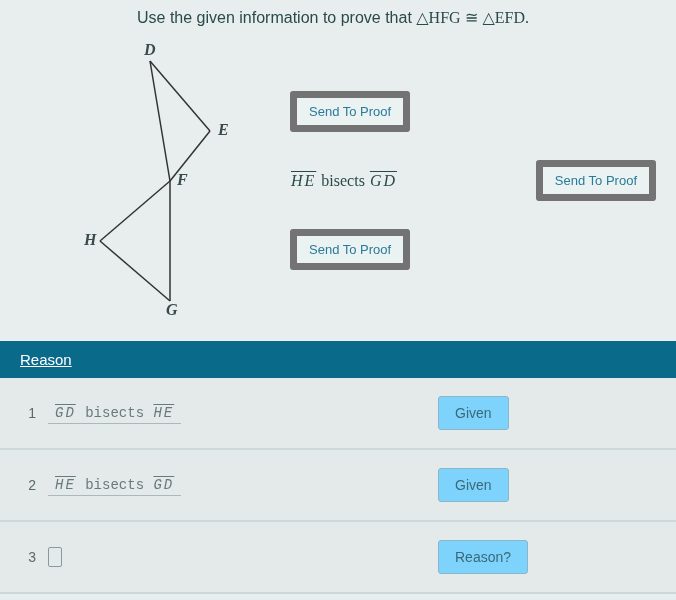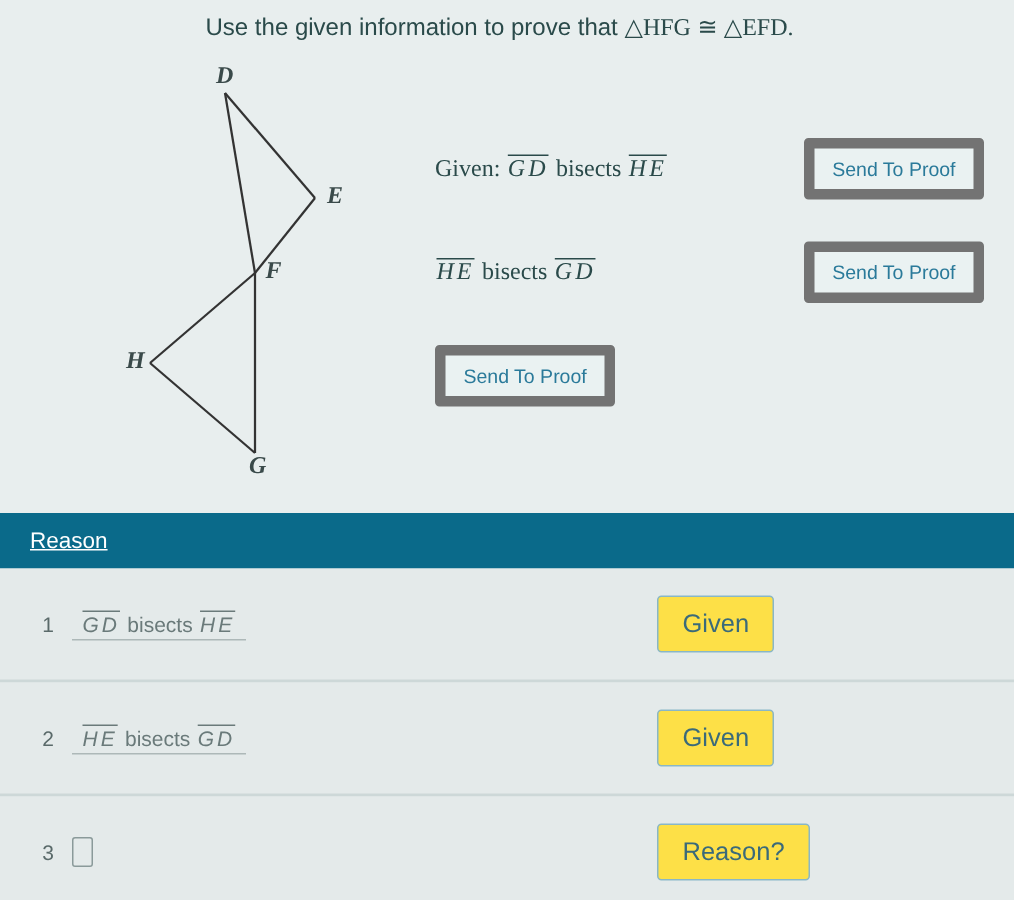--- a/index.html
+++ b/index.html
@@ -101,29 +101,29 @@
     flex: 0 0 390px;
     color: #6a7a7a;
     font-size: 14px;
     display: flex;
     align-items: center;
     gap: 8px;
   }
   .row-stmt .faded {
     border-bottom: 1px solid rgba(90,110,110,0.4);
     padding: 2px 6px;
-    font-family: Liberation Sans, sans-serif;
+    font-family: Liberation Mono, monospace;
   }
   .row-reason { flex: 1; }
   .reason-btn {
     border: 1px solid #89b7c7;
-    background: #fde047;
+    background: #7dd3fc;
     color: #3a6a7a;
     padding: 8px 16px;
-    font-size: 17px;
+    font-size: 14px;
     border-radius: 3px;
     cursor: pointer;
   }
   .empty-slot {
     display: inline-block;
     width: 14px;
     height: 20px;
     border: 1.5px solid #8a9a9a;
     border-radius: 2px;
     vertical-align: middle;
@@ -151,26 +151,20 @@
     </svg>
     <span class="diagram-label" style="left:104px; top:0px;">D</span>
     <span class="diagram-label" style="left:178px; top:80px;">E</span>
     <span class="diagram-label" style="left:137px; top:130px;">F</span>
     <span class="diagram-label" style="left:44px; top:190px;">H</span>
     <span class="diagram-label" style="left:126px; top:260px;">G</span>
   </div>
 
   <div class="givens">
     <div class="given-row">
-      <div class="given-text">
-        <span>Given: </span>
-        <span class="overline">GD</span>
-        <span> bisects </span>
-        <span class="overline">HE</span>
-      </div>
       <button class="send-btn">Send To Proof</button>
     </div>
     <div class="given-row">
       <div class="given-text">
         <span></span>
         <span class="overline">HE</span>
         <span> bisects </span>
         <span class="overline">GD</span>
       </div>
       <button class="send-btn">Send To Proof</button>

